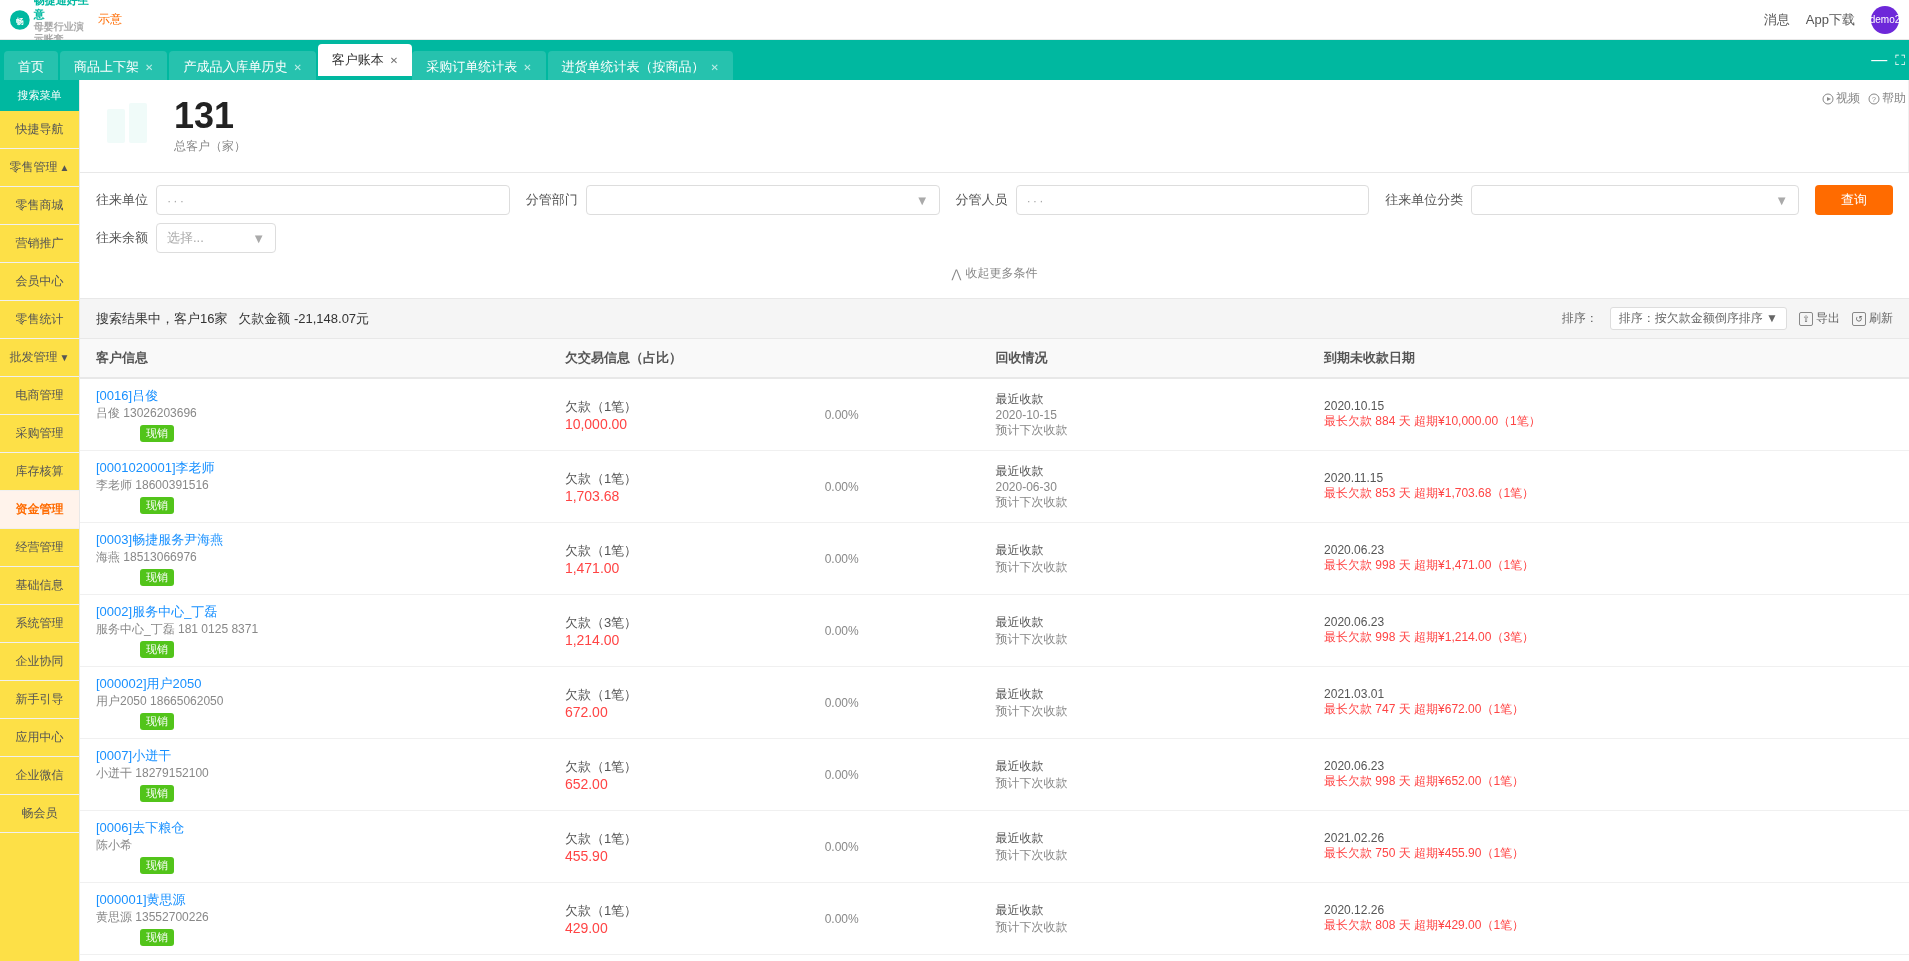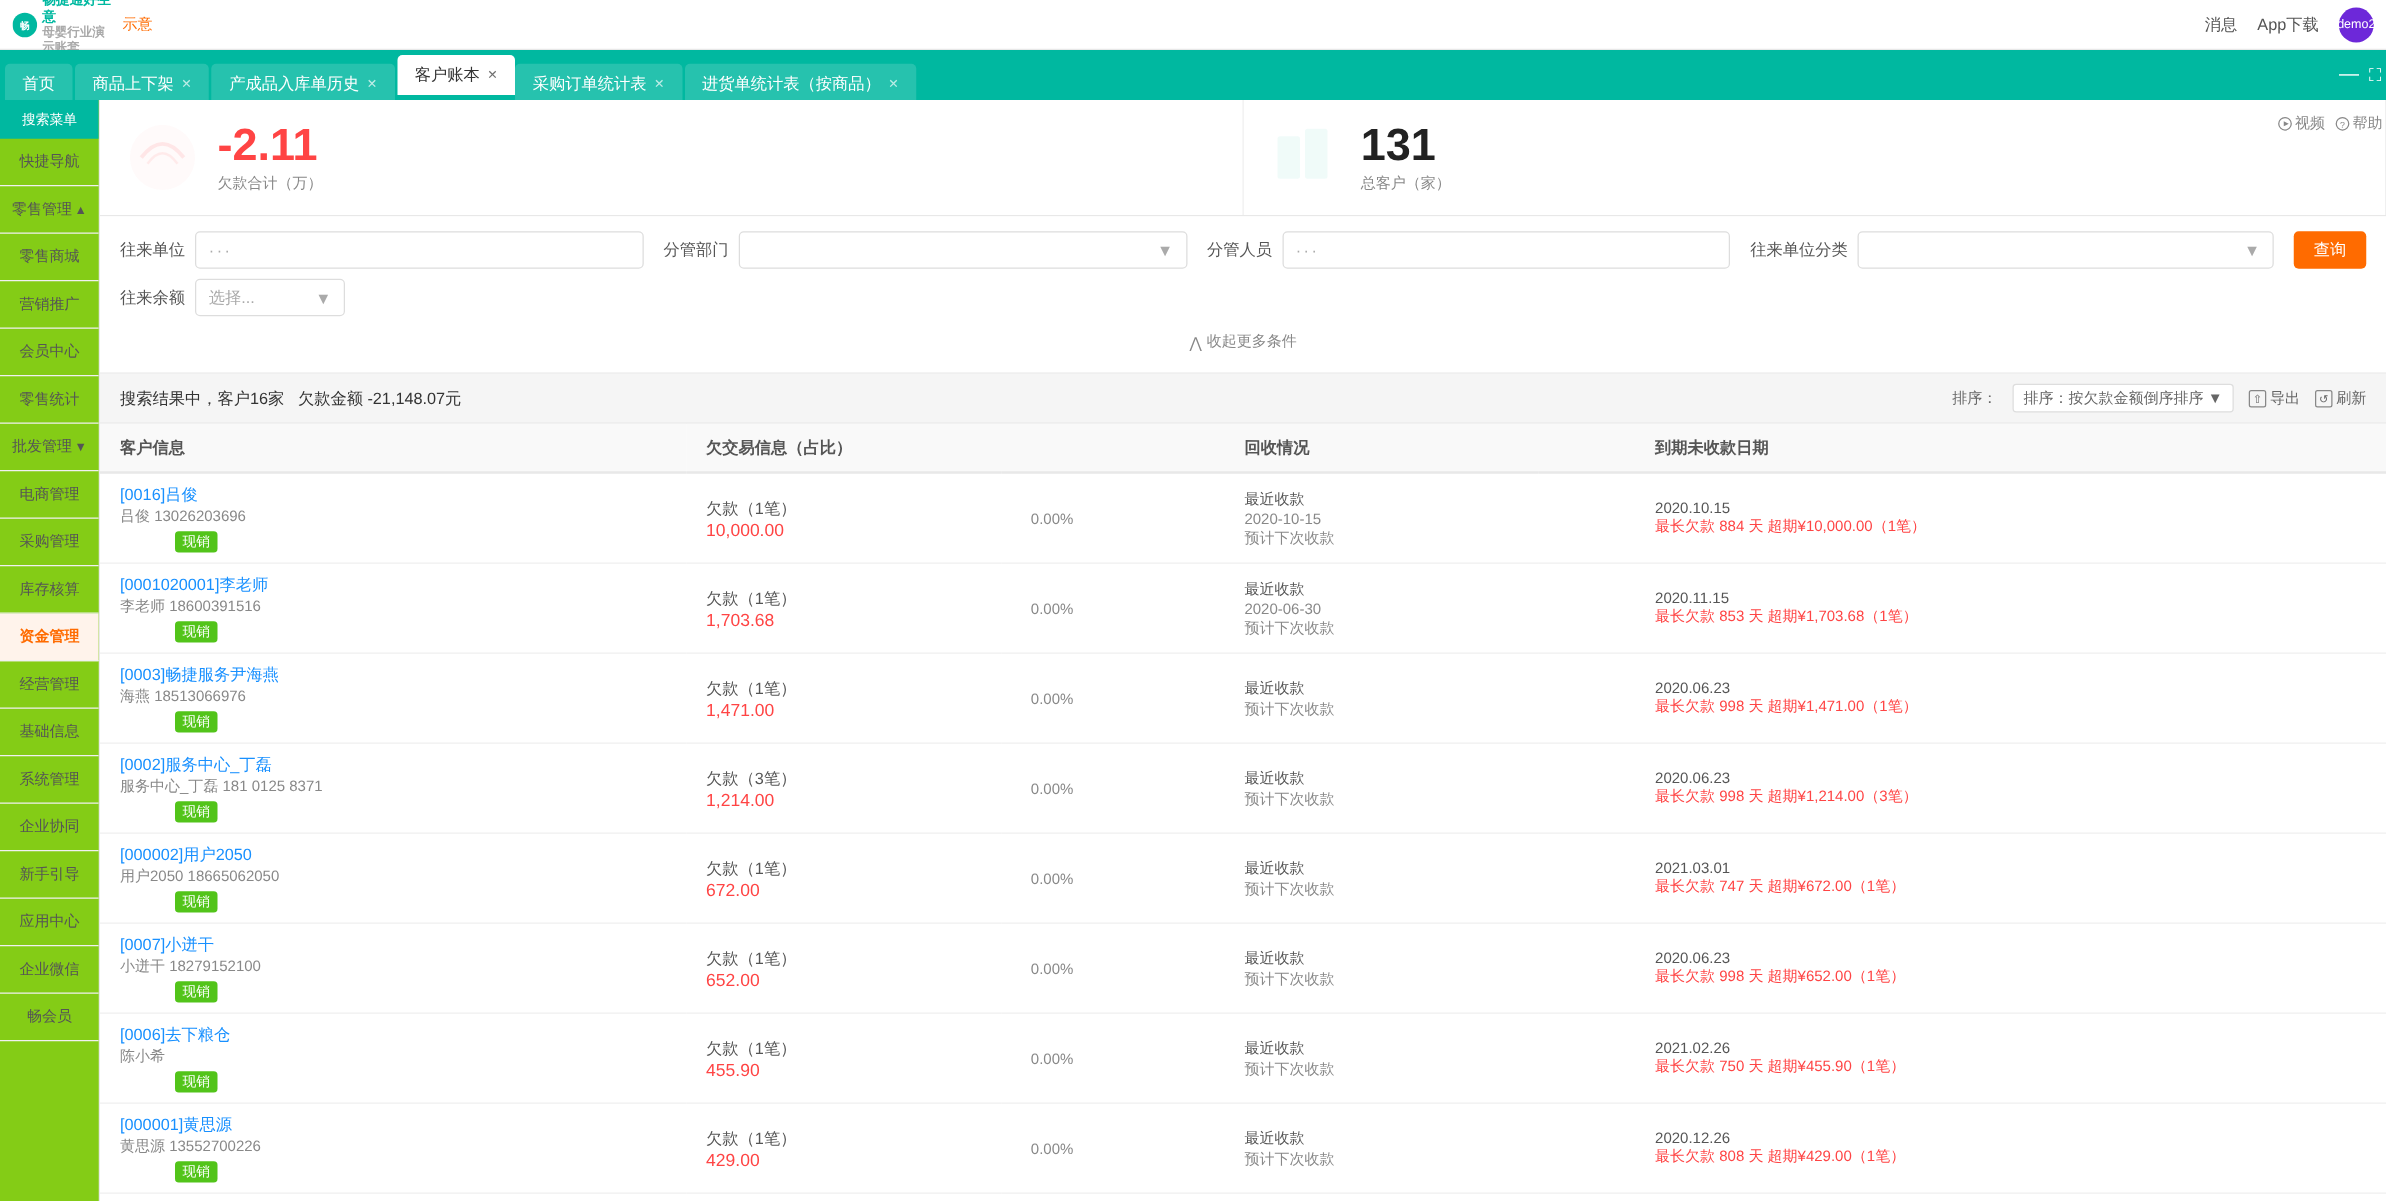--- a/index.html
+++ b/index.html
@@ -19,21 +19,21 @@
     .tab { display: flex; align-items: center; padding: 0 14px; height: 32px; border-radius: 4px 4px 0 0; cursor: pointer; color: #fff; font-size: 13px; gap: 6px; white-space: nowrap; }
     .tab.active { background: #fff; color: #333; }
     .tab.inactive { background: rgba(255,255,255,0.15); color: #fff; margin-right: 2px; margin-top: 14px; }
     .tab .close-icon { font-size: 10px; opacity: 0.7; }
     .tabs-right { margin-left: auto; display: flex; align-items: center; gap: 8px; color: white; }
 
     
     .main-area { display: flex; flex: 1; overflow: hidden; }
 
     
-    .sidebar { width: 80px; background: #84cc16; border-right: 1px solid #e8e8e8; display: flex; flex-direction: column; overflow-y: auto; }
+    .sidebar { width: 80px; background: #fde047; border-right: 1px solid #e8e8e8; display: flex; flex-direction: column; overflow-y: auto; }
     .sidebar-search { background: #00b8a0; color: white; text-align: center; padding: 8px 4px; font-size: 12px; cursor: pointer; }
     .sidebar-item { padding: 10px 4px; text-align: center; font-size: 12px; color: #555; cursor: pointer; border-bottom: 1px solid #f0f0f0; }
     .sidebar-item.active { color: #ff6b00; background: #fff3eb; font-weight: bold; }
     .sidebar-item .arrow { font-size: 10px; margin-left: 2px; }
 
     
     .content { flex: 1; display: flex; flex-direction: column; overflow: hidden; background: #f5f5f5; }
 
     
     .stats-row { display: flex; background: #fff; border-bottom: 1px solid #e8e8e8; }
@@ -48,21 +48,21 @@
     .stat-card-actions { position: absolute; top: 10px; right: 2px; display: flex; gap: 8px; font-size: 12px; color: #888; }
 
     
     .filter-area { background: #fff; padding: 12px 16px; border-bottom: 1px solid #e8e8e8; }
     .filter-row { display: flex; align-items: center; gap: 16px; margin-bottom: 8px; }
     .filter-group { display: flex; align-items: center; gap: 8px; flex: 1; }
     .filter-label { font-size: 13px; color: #555; white-space: nowrap; }
     .filter-input { flex: 1; border: 1px solid #ddd; border-radius: 4px; padding: 5px 10px; font-size: 13px; color: #333; outline: none; display: flex; align-items: center; justify-content: space-between; cursor: pointer; min-height: 30px; }
     .filter-input .dots { color: #aaa; letter-spacing: 2px; }
     .filter-input .arrow-down { color: #aaa; }
-    .filter-btn { background: #ff6b00; color: white; border: none; border-radius: 4px; padding: 6px 16px; font-size: 13px; cursor: pointer; white-space: nowrap; }
+    .filter-btn { background: #ff6b00; color: white; border: none; border-radius: 4px; padding: 6px 26px; font-size: 13px; cursor: pointer; white-space: nowrap; }
     .collapse-btn { display: flex; align-items: center; justify-content: center; gap: 4px; font-size: 12px; color: #888; cursor: pointer; padding: 4px 0; }
 
     
     .results-header { display: flex; align-items: center; justify-content: space-between; padding: 8px 16px; background: #f5f5f5; border-bottom: 1px solid #e8e8e8; }
     .results-actions { display: flex; align-items: center; gap: 12px; font-size: 12px; color: #666; }
     .sort-select { border: 1px solid #ddd; border-radius: 3px; padding: 2px 8px; font-size: 12px; background: white; cursor: pointer; }
     .action-btn { display: flex; align-items: center; gap: 3px; cursor: pointer; color: #666; }
     .action-btn .icon { width: 14px; height: 14px; display: inline-flex; align-items: center; justify-content: center; border: 1px solid #888; border-radius: 2px; font-size: 9px; }
 
     
@@ -206,33 +206,20 @@
       <div class="sidebar-item">
         <span>畅会员</span>
       </div>
     </div>
 
     <div class="content">
 
       <div class="stats-row">
 
 
-        <div class="stat-card">
-          <div class="stat-icon">
-            <svg viewBox="0 0 54 54" fill="none" xmlns="http://www.w3.org/2000/svg">
-              <circle cx="27" cy="27" r="26" fill="#ff4d4f" opacity="0.1"></circle>
-              <path d="M10 27 Q27 5 44 27" stroke="#ff4d4f" stroke-width="3" fill="none" opacity="0.4"></path>
-              <path d="M15 32 Q27 15 39 32" stroke="#ff4d4f" stroke-width="2" fill="none" opacity="0.3"></path>
-            </svg>
-          </div>
-          <div class="stat-info">
-            <span class="stat-number red">-2.11</span>
-            <span class="stat-label">欠款合计（万）</span>
-          </div>
-        </div>
 
         <div class="stat-card">
           <div class="stat-icon">
             <svg viewBox="0 0 54 54" fill="none" xmlns="http://www.w3.org/2000/svg">
               <rect x="4" y="10" width="18" height="34" rx="2" fill="#00b8a0" opacity="0.2"></rect>
               <rect x="26" y="4" width="18" height="40" rx="2" fill="#00b8a0" opacity="0.2"></rect>
             </svg>
           </div>
           <div class="stat-info">
             <span class="stat-number black">131</span>

